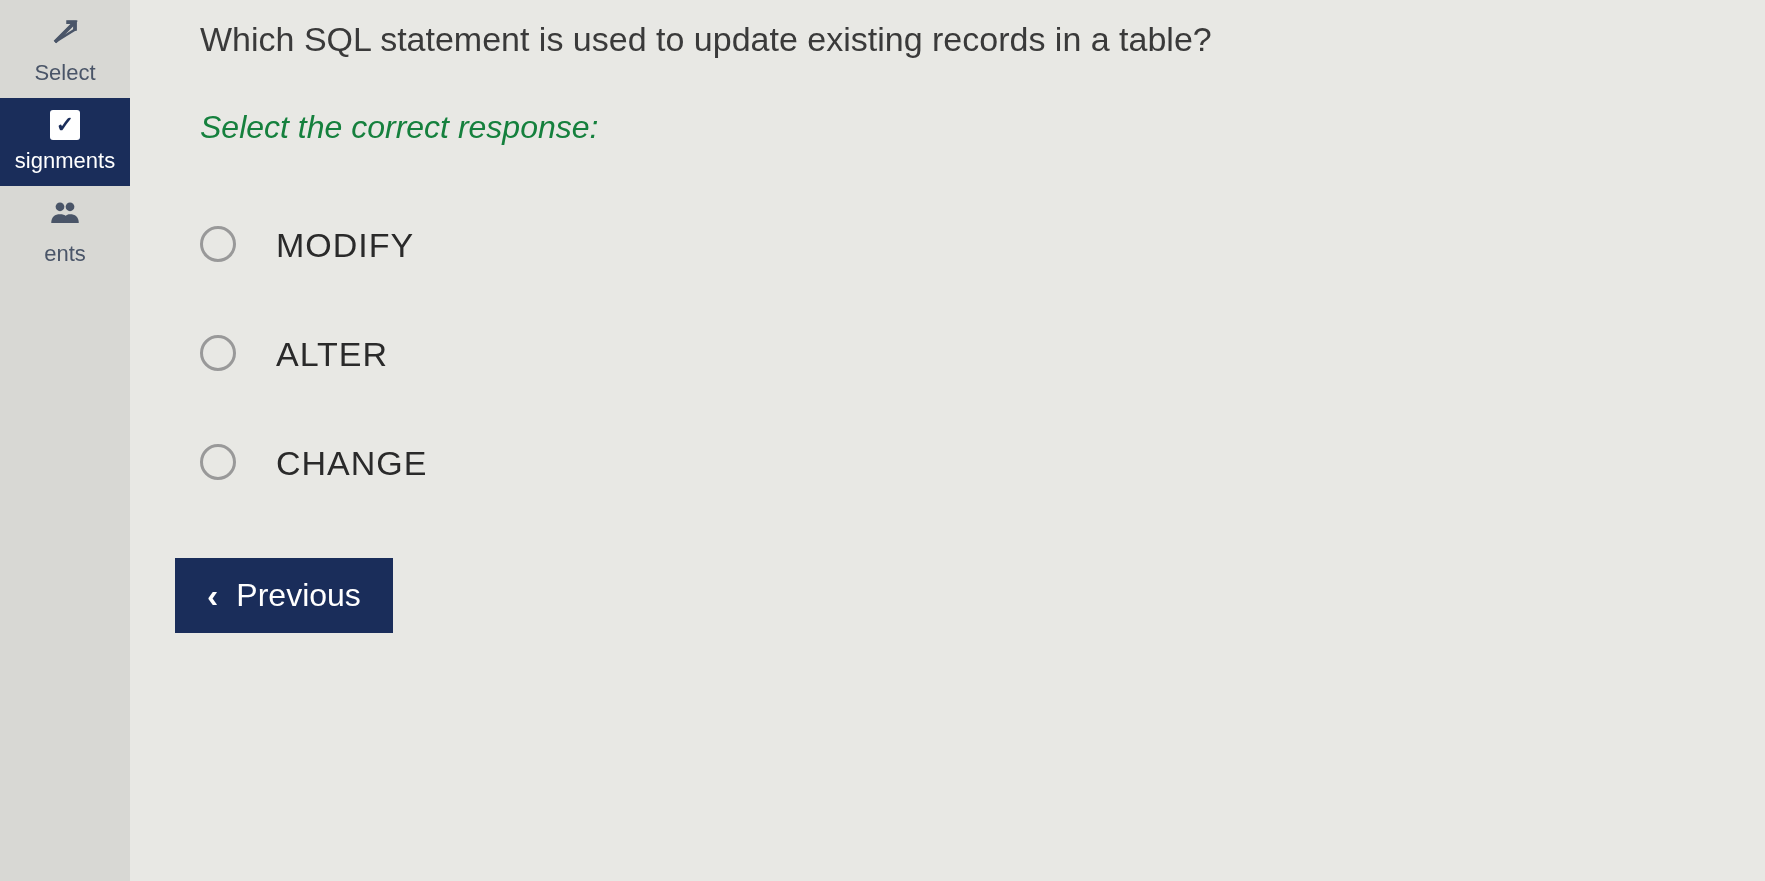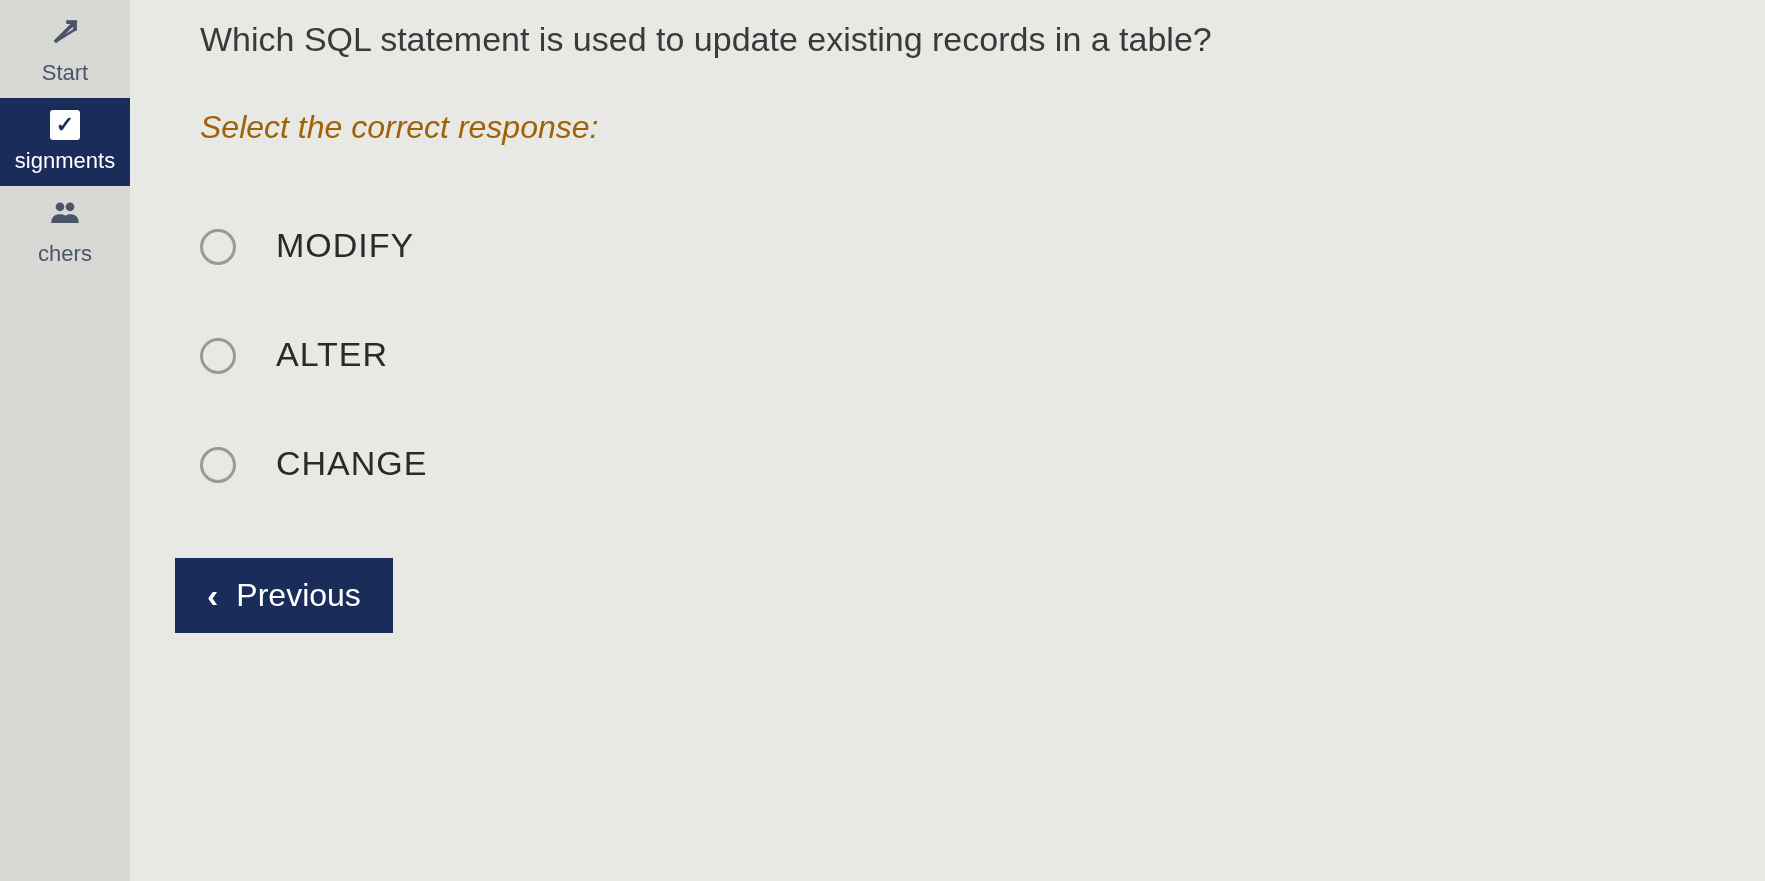--- a/index.html
+++ b/index.html
@@ -56,26 +56,26 @@
     }
     .question {
       font-size: 34px;
       color: #3a3a3a;
       margin-bottom: 50px;
       font-weight: 400;
     }
     .instruction {
       font-style: italic;
       font-size: 32px;
-      color: #a16207;
+      color: #15803d;
       margin-bottom: 55px;
     }
     .option {
       display: flex;
-      align-items: flex-end;
+      align-items: flex-start;
       padding: 25px 30px;
       margin-bottom: 20px;
       margin-left: -30px;
       margin-right: -30px;
       cursor: pointer;
     }
     .option.selected {
       background: #0a1535;
       color: #b8c5e0;
     }
@@ -151,39 +151,39 @@
 
 <div class="sidebar">
   <div class="sidebar-item">
     <span class="sidebar-icon">
       <svg viewBox="0 0 24 24" fill="#4a5568">
           <path d="M4 20 L20 4 L14 4 L20 4 L20 10 Z" stroke="#4a5568" stroke-width="2" fill="none"></path>
           <path d="M4 20 L20 4" stroke="#4a5568" stroke-width="3"></path>
           <path d="M13 4 L20 4 L20 11" stroke="#4a5568" stroke-width="3" fill="none"></path>
         </svg>
     </span>
-    <span class="sidebar-label">Start</span>
+    <span class="sidebar-label">Select</span>
   </div>
 
   <div class="sidebar-item active">
     <div class="check-box-icon"></div>
     <span class="sidebar-label">signments</span>
   </div>
 
 
   <div class="sidebar-item">
     <span class="sidebar-icon">
       <svg viewBox="0 0 24 24" fill="#4a5568">
           <circle cx="8" cy="7" r="3.5"></circle>
           <circle cx="16" cy="7" r="3.5"></circle>
           <path d="M1 20 C1 15 4 13 8 13 C12 13 15 15 15 20 Z"></path>
           <path d="M11 20 C11 15 13 13 16 13 C20 13 23 15 23 20 Z"></path>
         </svg>
     </span>
-    <span class="sidebar-label">chers</span>
+    <span class="sidebar-label">ents</span>
   </div>
 </div>
 
 <div class="main">
   <div class="question">Which SQL statement is used to update existing records in a table?</div>
   <div class="instruction">Select the correct response:</div>
 
   <div class="option">
     <div class="radio"></div>
     <span class="option-label">MODIFY</span>

